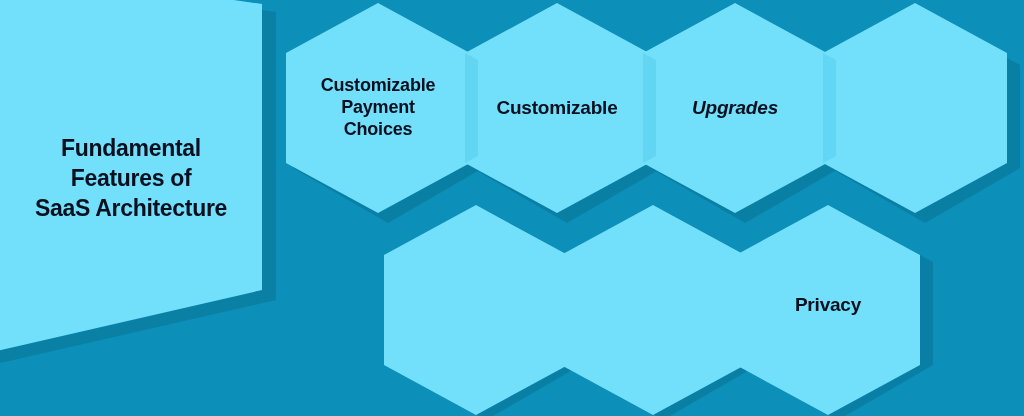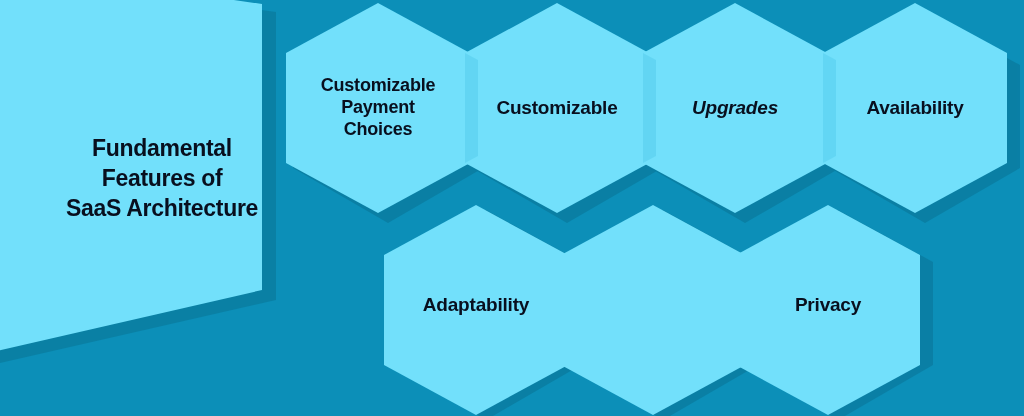--- a/index.html
+++ b/index.html
@@ -102,32 +102,30 @@
       <polygon points="384,255 397,262 397,358 384,365" fill="#3fbfe3"></polygon>
     </g>
 
     <g>
       <polygon points="476,205 568,255 568,365 476,415 384,365 384,255" fill="#72e0fb"></polygon>
       <polygon points="653,205 745,255 745,365 653,415 561,365 561,255" fill="#72e0fb"></polygon>
       <polygon points="828,205 920,255 920,365 828,415 736,365 736,255" fill="#72e0fb"></polygon>
     </g>
   </svg>
 
-  <div class="title-label" style="left:0px; top:125px; width:262px; height:108px;padding-left:31px;">Fundamental
+  <div class="title-label" style="left:0px; top:125px; width:262px; height:108px;">Fundamental
 Features of
 SaaS Architecture</div>
 
   <div class="hex-label sz-md" style="left:288px; top:48px; width:180px; height:120px;">Customizable
 Payment
 Choices</div>
 
   <div class="hex-label sz-lg" style="left:467px; top:48px; width:180px; height:120px;">Customizable</div>
 
   <div class="hex-label sz-lg" style="left:645px; top:48px; width:180px; height:120px;font-style:italic;">Upgrades</div>
 
-  <div class="hex-label sz-lg" style="left:825px; top:48px; width:180px; height:120px;">Availability</div>
 
-  <div class="hex-label sz-lg" style="left:386px; top:245px; width:180px; height:120px;">Adaptability</div>
 
 
   <div class="hex-label sz-lg" style="left:738px; top:245px; width:180px; height:120px;text-align:right;">Privacy</div>
 
 </div>
 
 </body></html>

